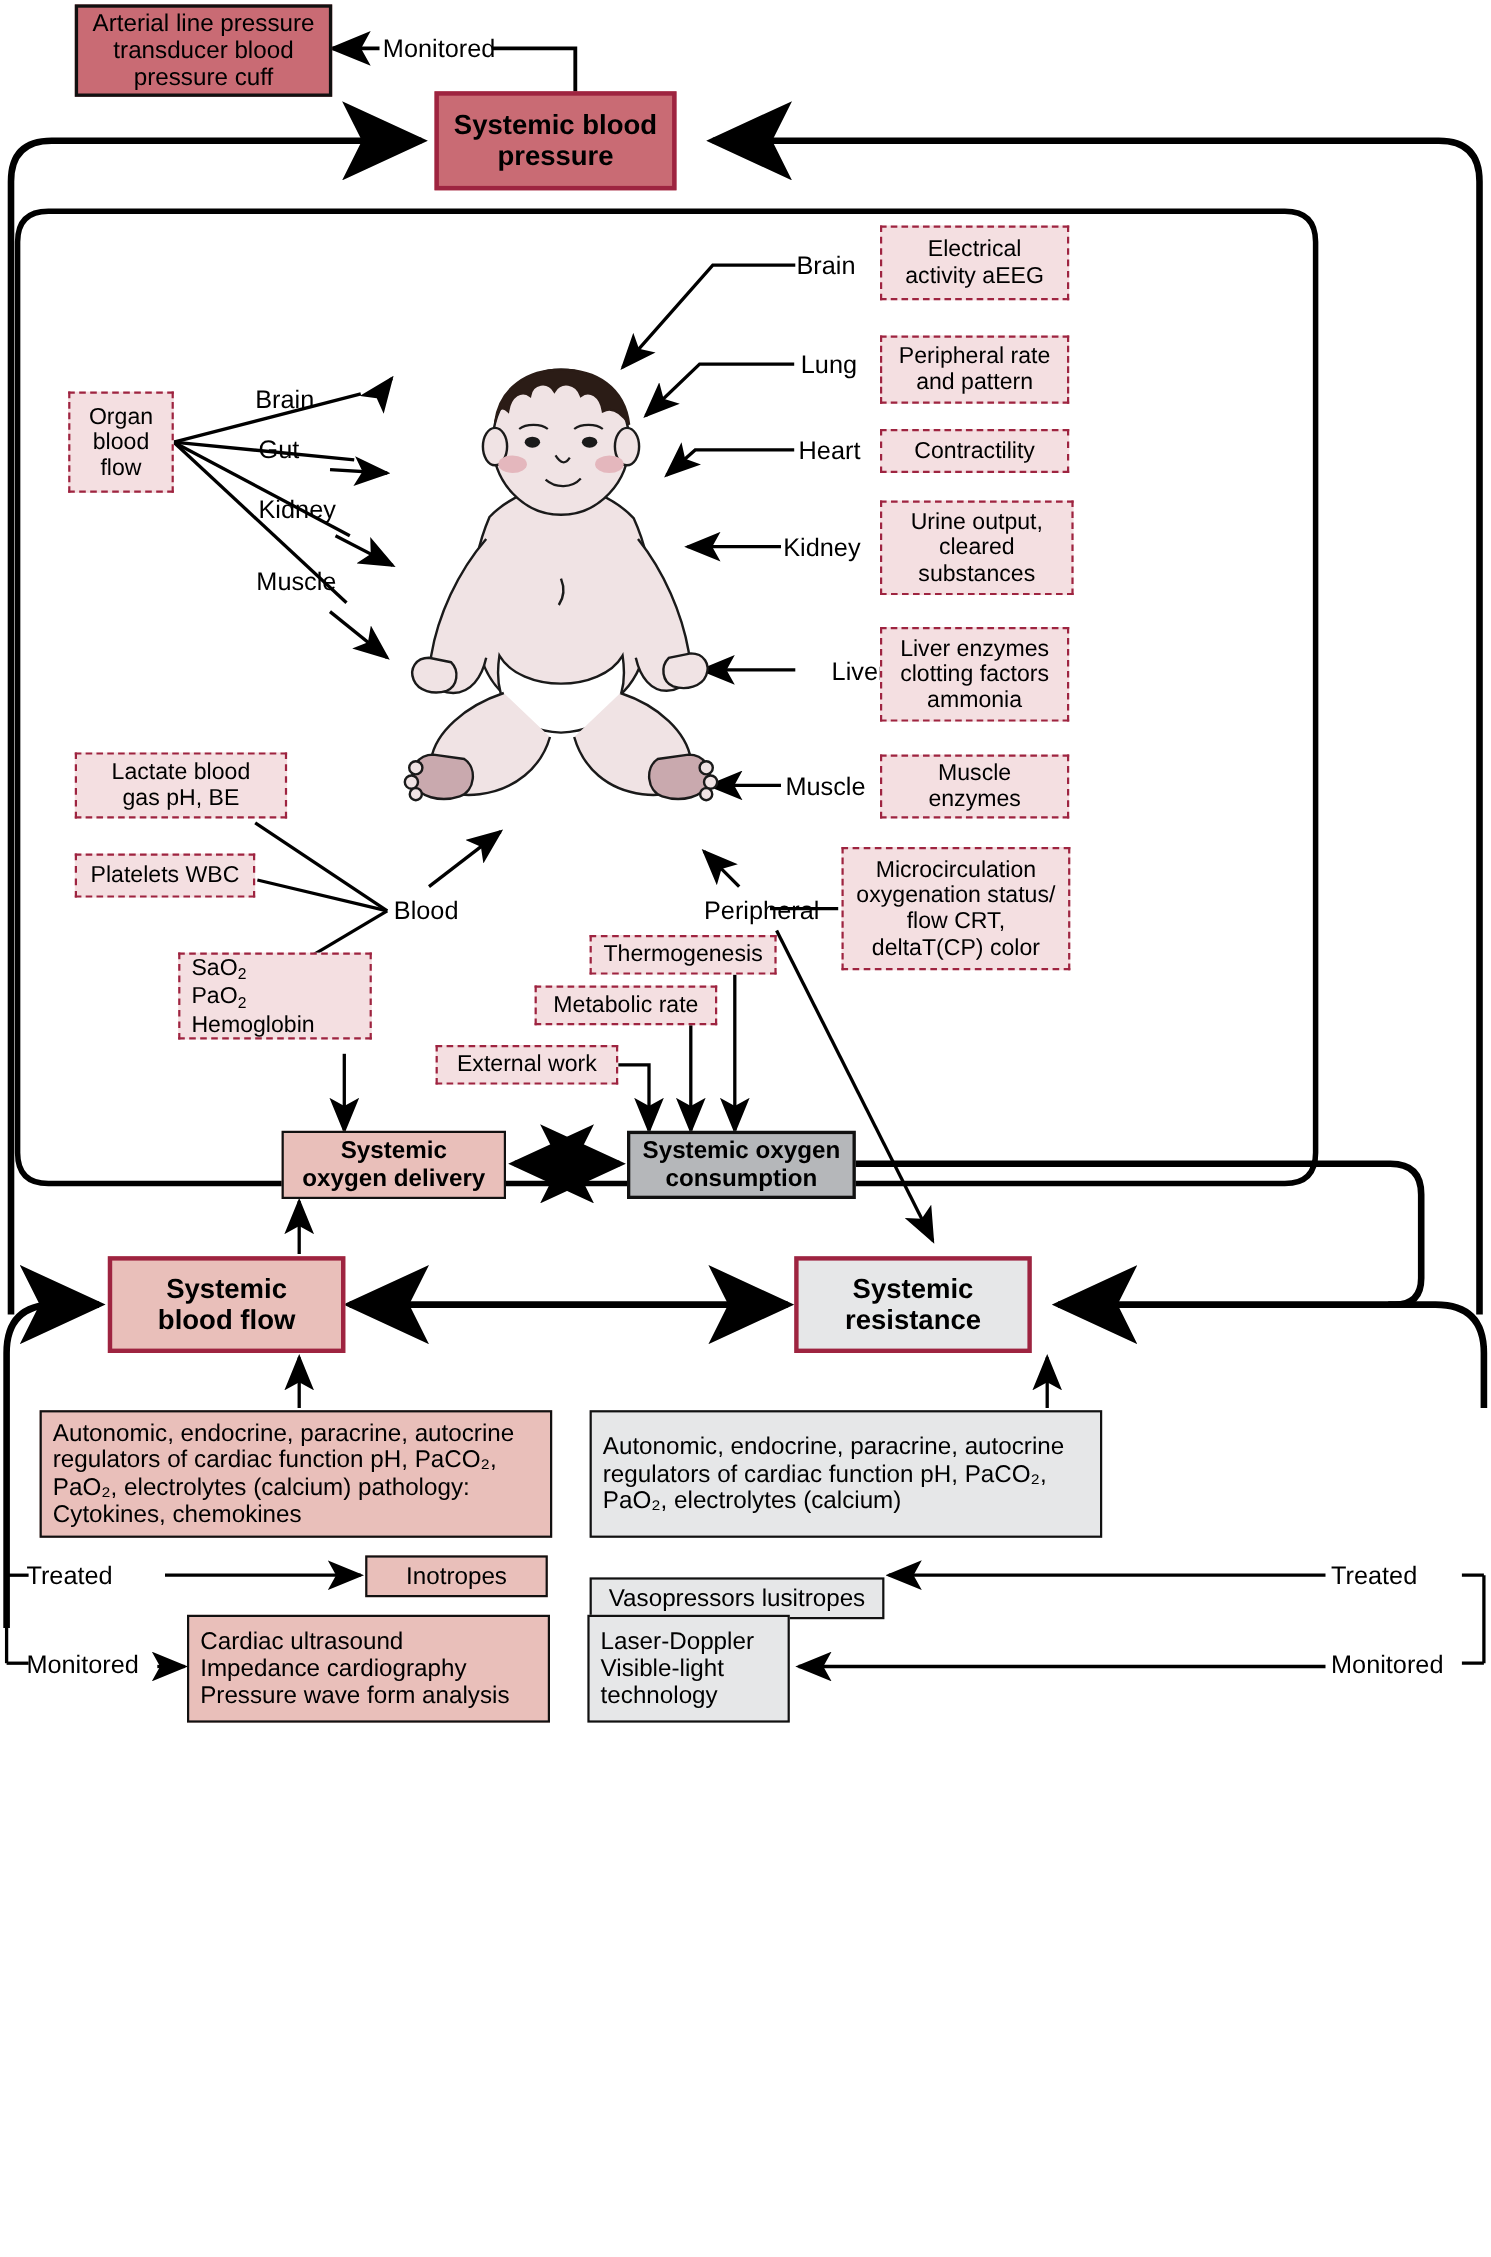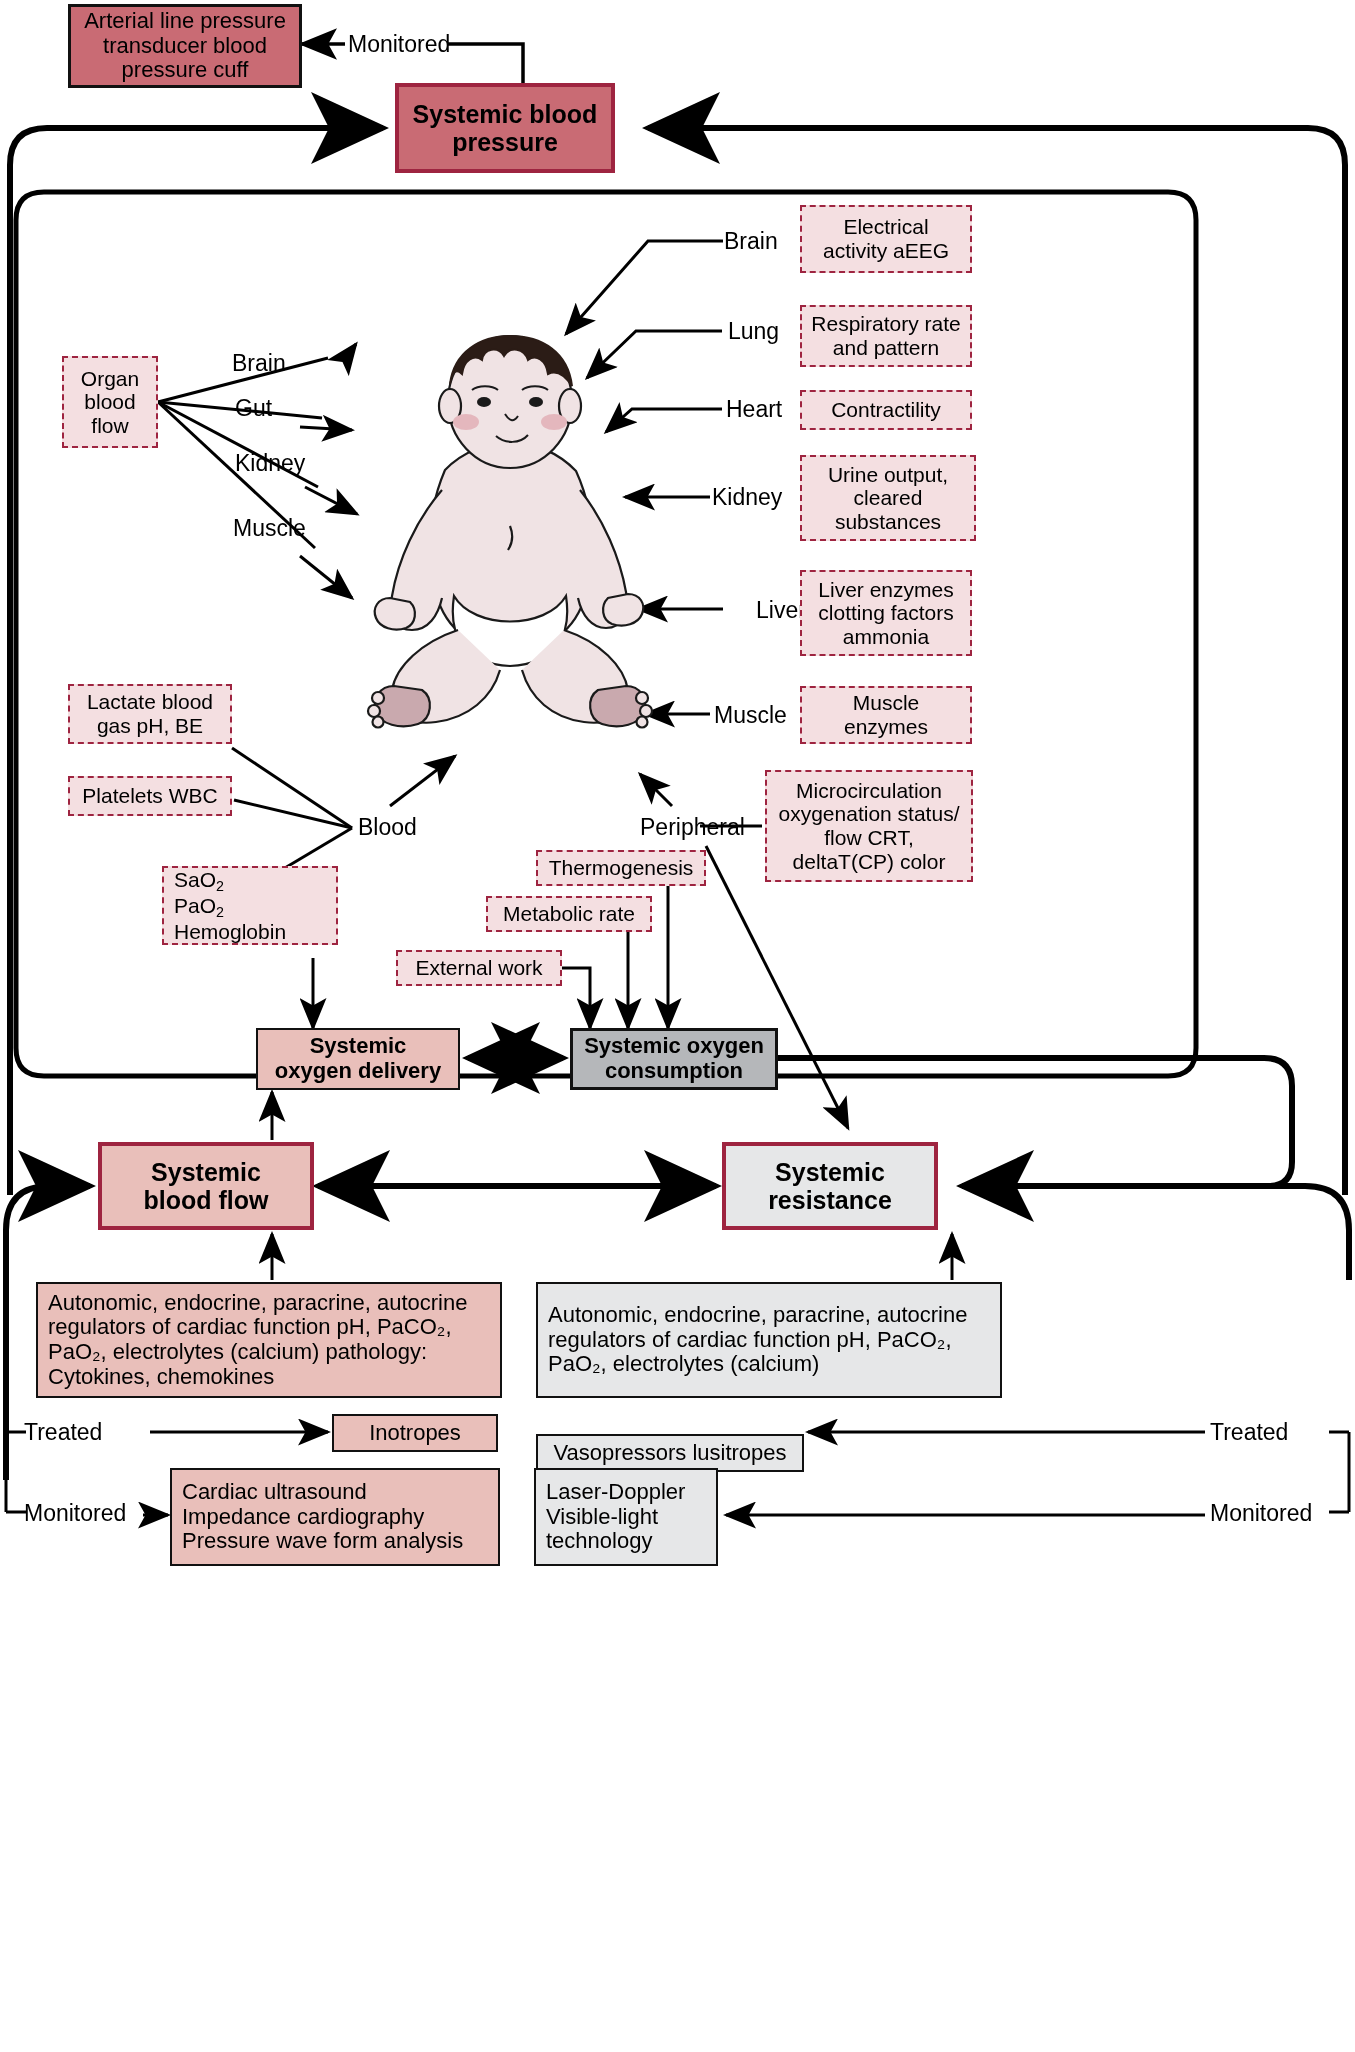--- a/index.html
+++ b/index.html
@@ -188,21 +188,21 @@
   <span class="lbl" style="left:232px;top:350px;font-size:23px;">Brain</span>
   <span class="lbl" style="left:235px;top:395px;font-size:23px;">Gut</span>
   <span class="lbl" style="left:235px;top:450px;font-size:23px;">Kidney</span>
   <span class="lbl" style="left:233px;top:515px;font-size:23px;">Muscle</span>
 
   <span class="lbl" style="left:724px;top:228px;font-size:23px;">Brain</span>
   <div class="box dashed" style="left:800px;top:205px;width:172px;height:68px;font-size:21px;white-space:pre-line;">Electrical
 activity aEEG</div>
 
   <span class="lbl" style="left:728px;top:318px;font-size:23px;">Lung</span>
-  <div class="box dashed" style="left:800px;top:305px;width:172px;height:62px;font-size:21px;white-space:pre-line;">Respiratory rate
+  <div class="box dashed" style="left:800px;top:305px;width:172px;height:62px;font-size:21px;white-space:pre-line;">Peripheral rate
 and pattern</div>
 
   <span class="lbl" style="left:726px;top:396px;font-size:23px;">Heart</span>
   <div class="box dashed" style="left:800px;top:390px;width:172px;height:40px;font-size:21px;white-space:pre-line;">Contractility</div>
 
   <span class="lbl" style="left:712px;top:484px;font-size:23px;">Kidney</span>
   <div class="box dashed" style="left:800px;top:455px;width:176px;height:86px;font-size:21px;white-space:pre-line;">Urine output,
 cleared
 substances</div>
 
@@ -216,21 +216,21 @@
 enzymes</div>
 
   <span class="lbl" style="left:640px;top:814px;font-size:23px;">Peripheral</span>
   <div class="box dashed" style="left:765px;top:770px;width:208px;height:112px;font-size:21px;white-space:pre-line;">Microcirculation
 oxygenation status/
 flow CRT,
 deltaT(CP) color</div>
 
   <span class="lbl" style="left:358px;top:814px;font-size:23px;">Blood</span>
 
-  <div class="box dashed" style="left:68px;top:684px;width:164px;height:60px;font-size:21px;white-space:pre-line;">Lactate blood
+  <div class="box dashed" style="left:68px;top:684px;width:193px;height:60px;font-size:21px;white-space:pre-line;">Lactate blood
 gas pH, BE</div>
 
   <div class="box dashed" style="left:68px;top:776px;width:164px;height:40px;font-size:21px;white-space:pre-line;">Platelets WBC</div>
 
   <div class="box dashed left-align" style="left:162px;top:866px;width:176px;height:79px;font-size:21px;flex-direction:column;align-items:flex-start;justify-content:space-between;">
     <div>
       <span>SaO</span><sub>2</sub>
     </div>
     <div>
       <span>PaO</span><sub>2</sub>

